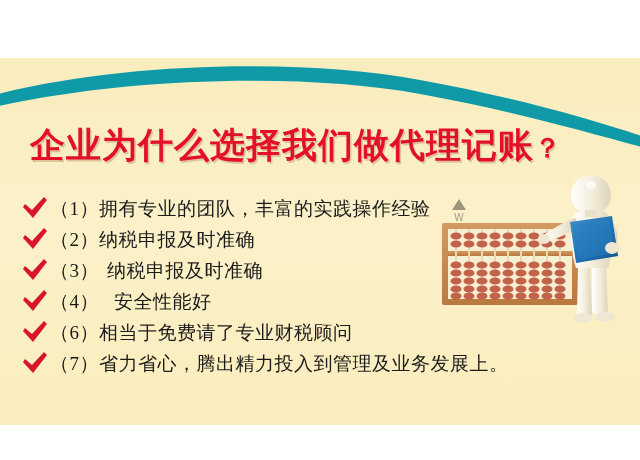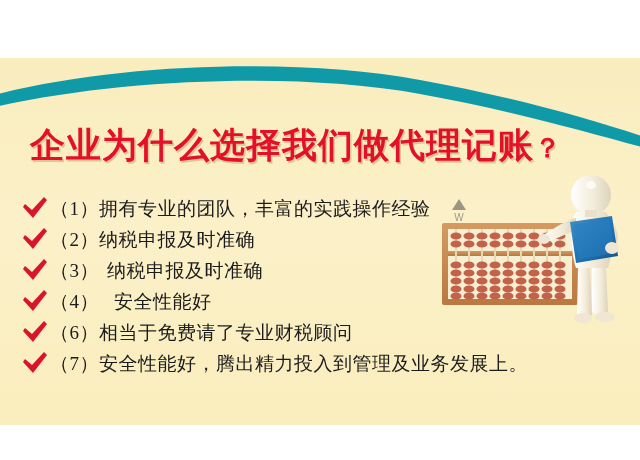--- a/index.html
+++ b/index.html
@@ -159,21 +159,21 @@
       <svg class="check" viewBox="0 0 26 24">
         <path d="M1 11 L3 8 L10 14 L22 1 L25 4 L11 22 Z" fill="#d8152c"></path>
       </svg>
       <span class="item-text">（6）</span><span class="item-text" style="margin-left:0">相当于免费请了专业财税顾问</span>
     </div>
 
     <div class="list-item">
       <svg class="check" viewBox="0 0 26 24">
         <path d="M1 11 L3 8 L10 14 L22 1 L25 4 L11 22 Z" fill="#d8152c"></path>
       </svg>
-      <span class="item-text">（7）</span><span class="item-text" style="margin-left:0">安全性能好，腾出精力投入到管理及业务发展上。</span>
+      <span class="item-text">（7）</span><span class="item-text" style="margin-left:0">省力省心，腾出精力投入到管理及业务发展上。</span>
     </div>
 
   </div>
 
   <svg class="watermark" viewBox="0 0 30 30">
     <path d="M15 3 L22 14 L8 14 Z" fill="#2a2a2a"></path>
     <text x="15" y="25" font-size="10" text-anchor="middle" fill="#2a2a2a" font-family="Liberation Sans, sans-serif">W</text>
   </svg>
 
   <svg class="illustration" viewBox="0 0 200 180">

